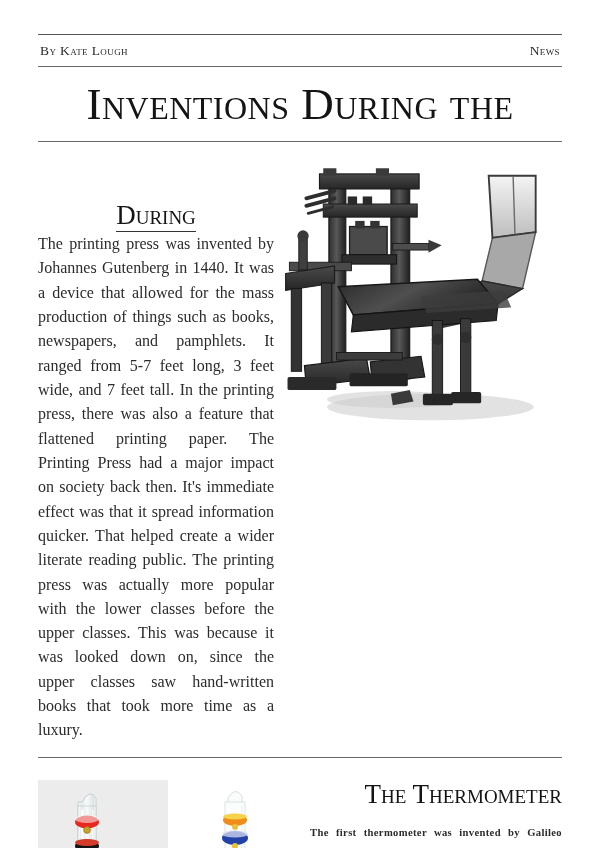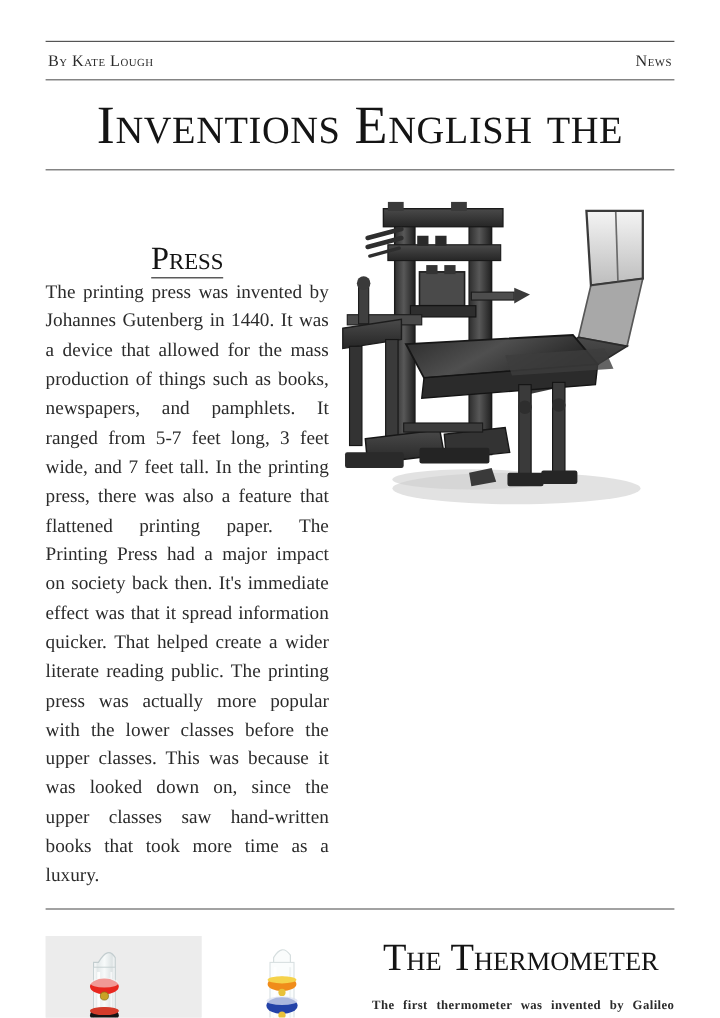--- a/index.html
+++ b/index.html
@@ -132,22 +132,22 @@
   }
   .thermo-box.plain { background: #ffffff; width: 110px; }
   .thermo-svg { display: block; width: 100%; height: 100%; }
 
   .col-thermo-text {
     flex: 1 1 auto;
     padding-left: 10px;
   }
   .sub-head-right {
     font-variant: small-caps;
-    font-size: 32px;
-    text-align: center;
+    font-size: 27px;
+    text-align: right;
     font-weight: normal;
     margin: 0;
     line-height: 1.1;
     color: #141414;
   }
   .made-in-right {
     font-weight: bold;
     font-size: 12px;
     margin: 22px 0 0 4px;
     letter-spacing: 0.2px;
@@ -170,31 +170,31 @@
   <hr class="rule masthead-top">
 
   <div class="masthead-row">
     <span class="byline">By Kate Lough</span>
     <span class="section">News</span>
   </div>
 
   <hr class="rule rule-thin">
 
   <h1 class="headline">
-    <span>Inventions English the</span>
+    <span>Inventions During the</span>
   </h1>
 
   <hr class="rule rule-thin headline-rule">
 
   <div class="sec1">
 
     <div class="col-left">
       <h2 class="sub-head">
         <br>
-        <span class="u">Press</span>
+        <span class="u">During</span>
       </h2>
       <p class="body-text">The printing press was invented by Johannes Gutenberg in 1440. It was a device that allowed for the mass production of things such as books, newspapers, and pamphlets. It ranged from 5-7 feet long, 3 feet wide, and 7 feet tall. In the printing press, there was also a feature that flattened printing paper. The Printing Press had a major impact on society back then. It's immediate effect was that it spread information quicker. That helped create a wider literate reading public. The printing press was actually more popular with the lower classes before the upper classes. This was because it was looked down on, since the upper classes saw hand-written books that took more time as a luxury.</p>
     </div>
 
     <div class="col-right">
       <svg class="press-img" viewBox="0 0 300 300" preserveAspectRatio="xMidYMid meet">
         <defs>
           <linearGradient id="wood" x1="0" y1="0" x2="1" y2="0">
             <stop offset="0" stop-color="#2e2e2e"></stop>
             <stop offset="0.45" stop-color="#585858"></stop>

